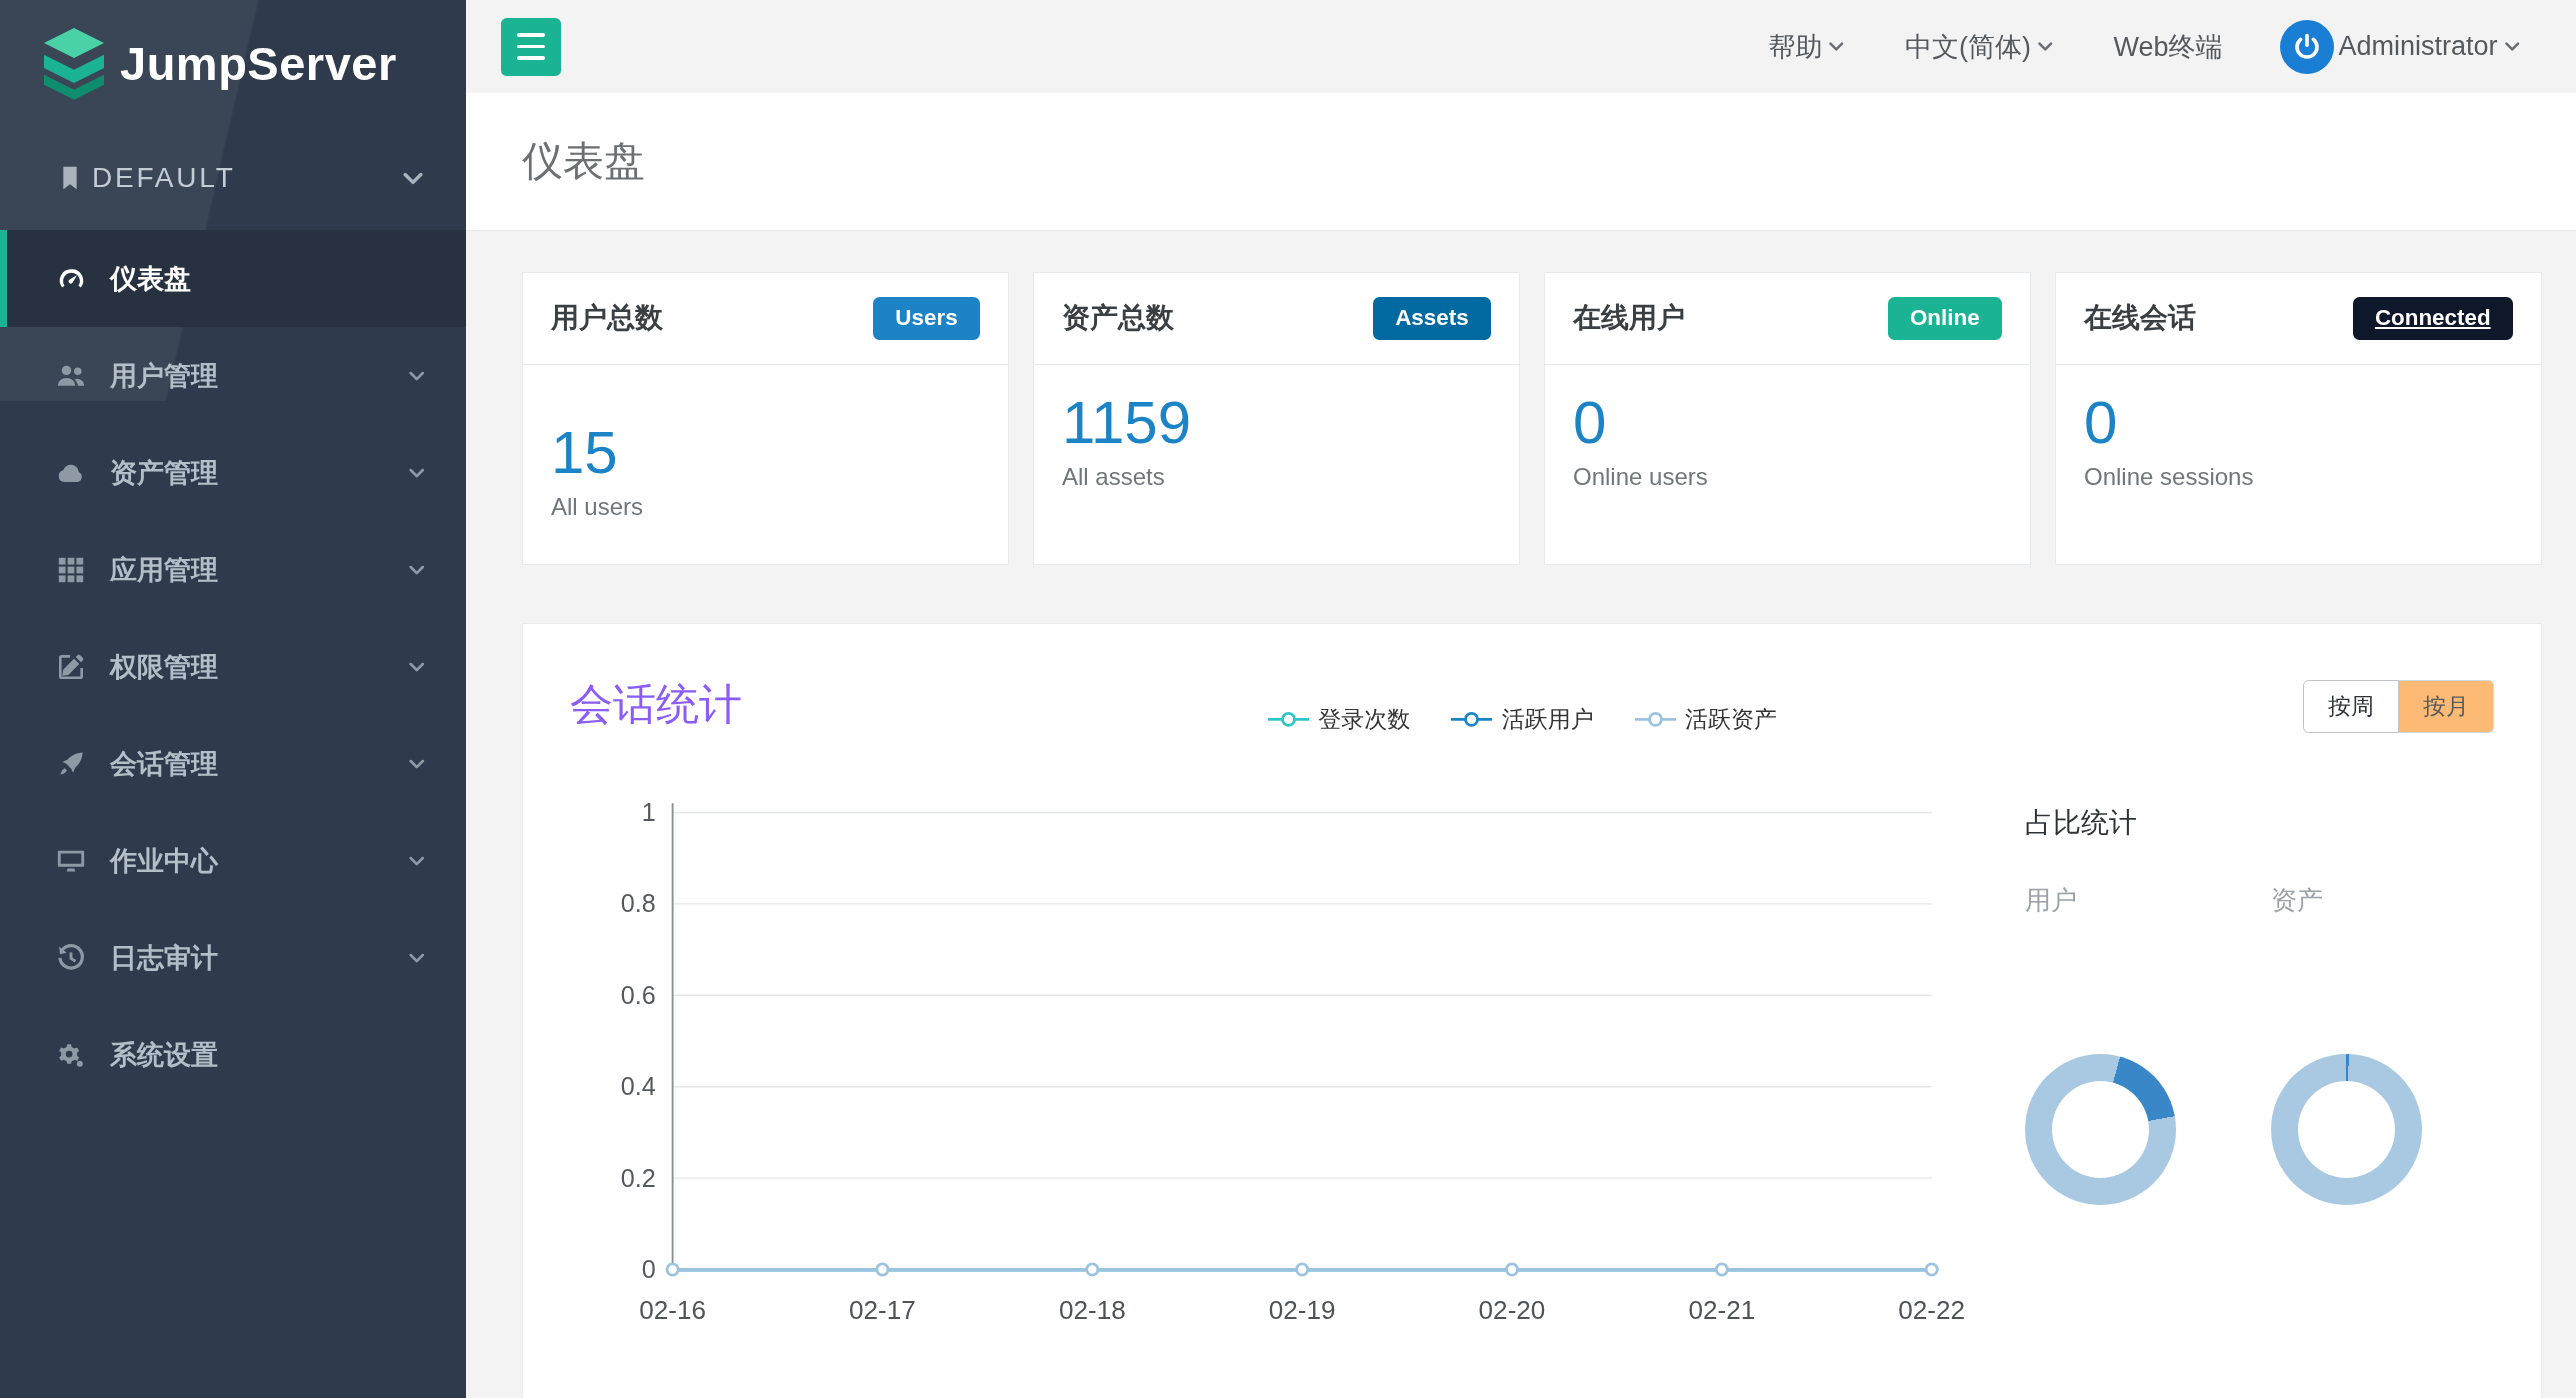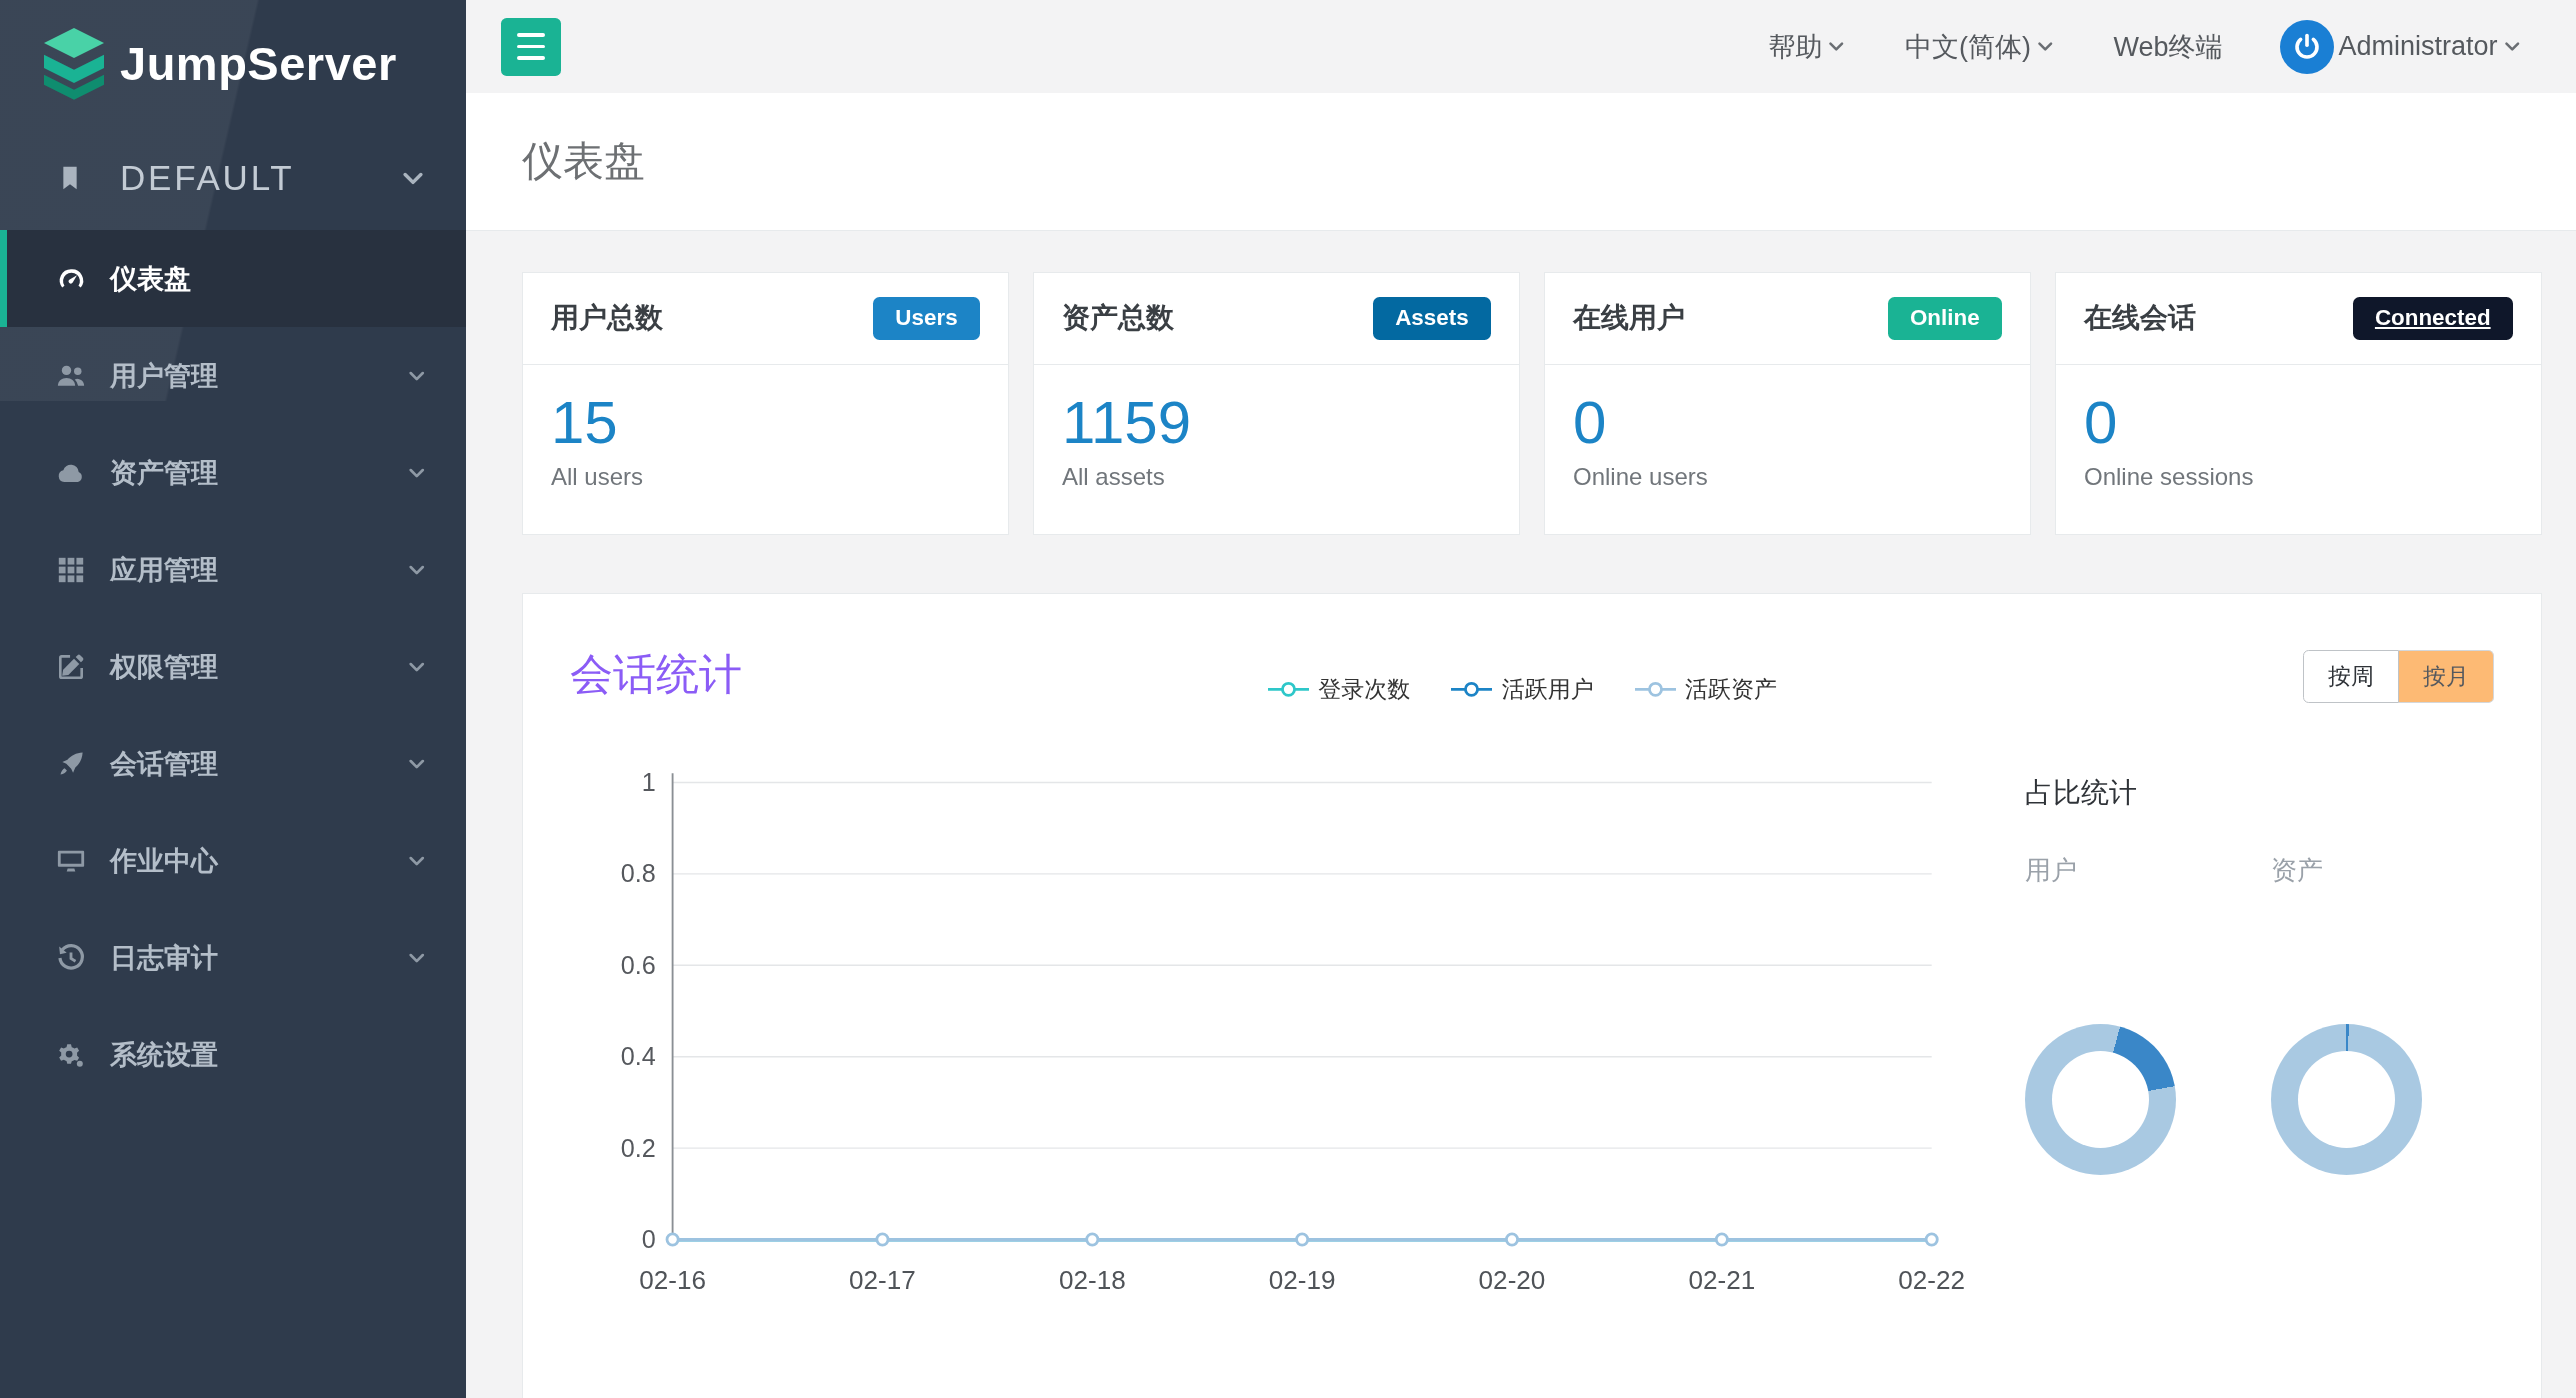--- a/index.html
+++ b/index.html
@@ -6,22 +6,22 @@
   html,body{width:2576px;height:1399px}
   body{font-family:"Liberation Sans","DejaVu Sans",sans-serif;background:#f3f3f4;overflow:hidden;display:flex}
 
   
   .sidebar{width:466px;min-width:466px;height:100%;background:#2f3b4c;position:relative;z-index:2}
   .sidebar::before{content:"";position:absolute;left:0;top:0;width:100%;height:401px;
     background:linear-gradient(103deg, rgba(255,255,255,.055) 0 46%, transparent 46.5%);pointer-events:none}
   .logo{height:126px;display:flex;align-items:center;padding-left:34px;gap:6px;position:relative}
   .logo-mark svg{width:80px;height:80px;display:block}
   .logo-text{color:#fff;font-size:47px;font-weight:bold;letter-spacing:0.5px}
-  .org-row{height:104px;display:flex;align-items:center;color:#c3cbd4;font-size:35px;letter-spacing:2.8px;
-    padding:0 39px 0 56px;gap:36px;cursor:pointer;position:relative}
+  .org-row{height:104px;display:flex;align-items:center;color:#c3cbd4;font-size:28px;letter-spacing:2.8px;
+    padding:0 39px 0 56px;gap:8px;cursor:pointer;position:relative}
   .org-row .mi{color:#aab4bf}
   .org-row .chev{margin-left:auto}
   .mi{display:inline-flex;align-items:center;justify-content:center}
   .mi svg{width:28px;height:28px;display:block}
   #side-menu{position:relative}
   .side-item{height:97px;display:flex;align-items:center;padding:0 39px 0 49px;gap:24px;
     color:#b4bec9;font-size:27px;font-weight:bold;cursor:pointer;border-left:7.5px solid transparent}
   .side-item .mi{color:#8e99a5}
   .side-item .mi svg{width:30px;height:30px}
   .side-item .chev{margin-left:auto;color:#8e99a5}
@@ -291,21 +291,21 @@
   </div>
 
   <div class="content">
     <div class="cards-row" id="cards-row">
         <div class="card">
           <div class="card-head">
             <span class="card-title">用户总数</span>
             <span class="badge" style="background: rgb(28, 132, 198);">Users</span>
           </div>
           <div class="card-body">
-            <div class="card-value" style="color: rgb(28, 132, 198);">15</div>
+            <div class="card-value" style="color: rgb(28, 132, 198); margin-top: 30px;">15</div>
             <div class="card-sub">All users</div>
           </div>
         </div>
         <div class="card">
           <div class="card-head">
             <span class="card-title">资产总数</span>
             <span class="badge" style="background: #0369a1;">Assets</span>
           </div>
           <div class="card-body">
             <div class="card-value" style="color: rgb(28, 132, 198);">1159</div>

